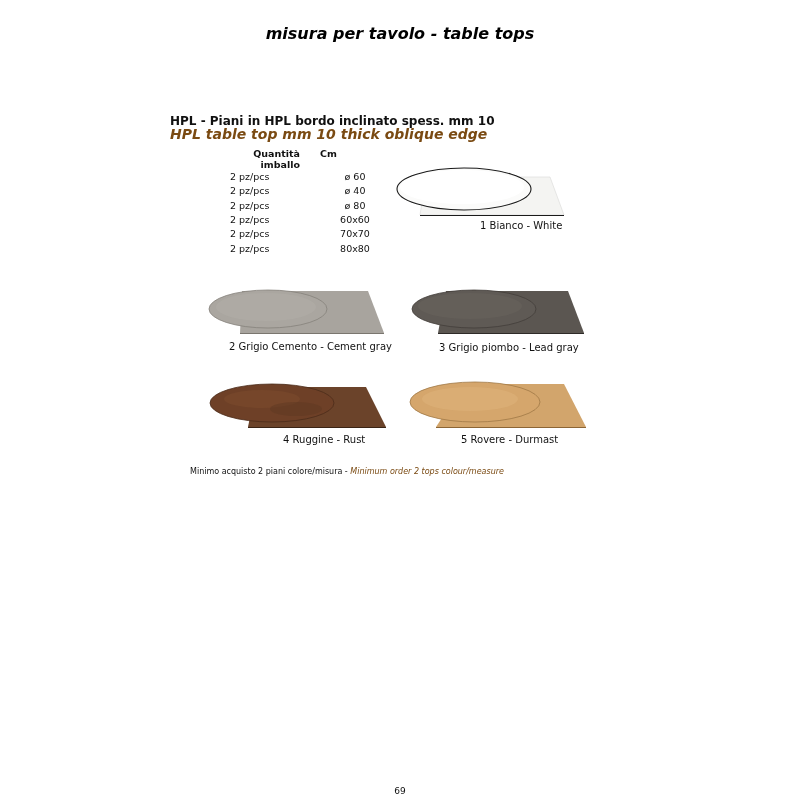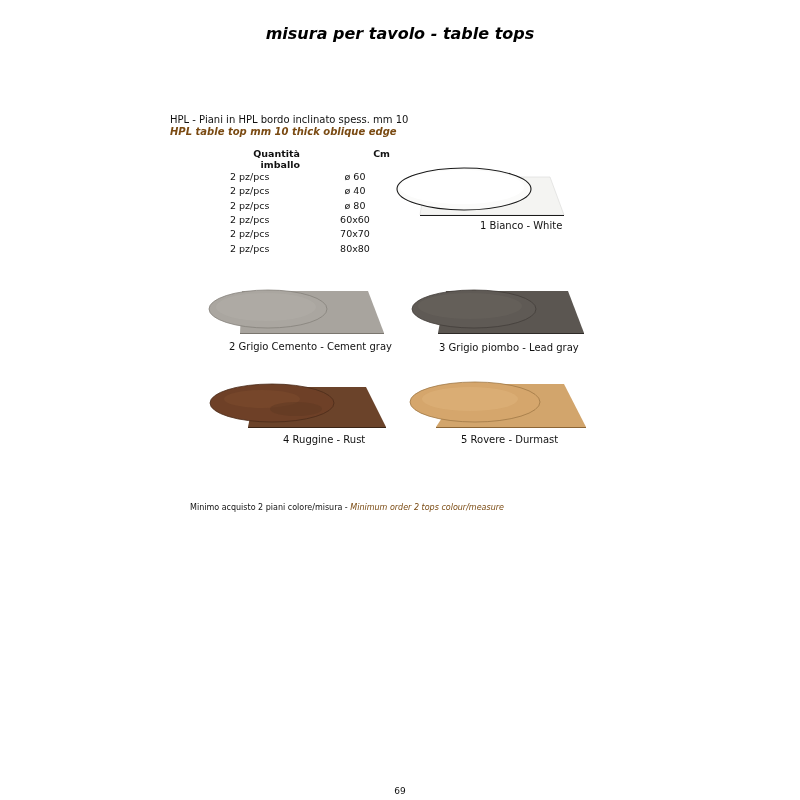--- a/index.html
+++ b/index.html
@@ -1,29 +1,29 @@
 <!DOCTYPE html>
 <html><head>
   <meta charset="utf-8">
   <style>
     html, body { margin: 0; padding: 0; background: #ffffff; }
     body { width: 800px; height: 800px; position: relative; overflow: hidden; font-family: "DejaVu Sans", sans-serif; color: #111; }
     .title { position: absolute; top: 24px; left: 0; width: 800px; text-align: center; font-size: 16px; font-weight: bold; font-style: italic; color: #000; }
-    .heading-it { position: absolute; top: 114px; left: 170px; font-size: 10px; font-weight: normal; color: #111; }
-    .heading-en { position: absolute; top: 126px; left: 170px; font-size: 10px; font-weight: bold; font-style: italic; color: #7a4a12; }
+    .heading-it { position: absolute; top: 114px; left: 170px; font-size: 12px; font-weight: bold; color: #111; }
+    .heading-en { position: absolute; top: 126px; left: 170px; font-size: 14px; font-weight: bold; font-style: italic; color: #7a4a12; }
     .spec-table { position: absolute; top: 148px; left: 230px; font-size: 9.5px; border-collapse: collapse; }
     .spec-table th { font-weight: bold; text-align: right; padding: 0; height: 14px; vertical-align: top; }
-    .spec-table th.cm { text-align: right; width: 70px; padding-left: 20px; }
+    .spec-table th.cm { text-align: left; width: 70px; padding-left: 20px; }
     .spec-table td { padding: 0; height: 14.3px; line-height: 14px; }
     .spec-table td.size { text-align: center; padding-left: 20px; }
     .col-qty { width: 70px; }
     .swatch { position: absolute; }
     .swatch svg { display: block; }
     .caption { position: absolute; font-size: 10px; color: #111; white-space: nowrap; }
-    .note { position: absolute; top: 467px; left: 190px; font-size: 8px; color: #111; white-space: nowrap; margin-top: 36px; }
+    .note { position: absolute; top: 467px; left: 190px; font-size: 8px; color: #111; white-space: nowrap; }
     .note .en { font-style: italic; color: #7a4a12; }
     .page-num { position: absolute; top: 786px; left: 0; width: 800px; text-align: center; font-size: 9px; color: #111; }
   </style>
 </head>
 <body>
 
 <div class="title">misura per tavolo - table tops</div>
 
 <div class="heading-it">HPL - Piani in HPL bordo inclinato spess. mm 10</div>
 <div class="heading-en">HPL table top mm 10 thick oblique edge</div>

